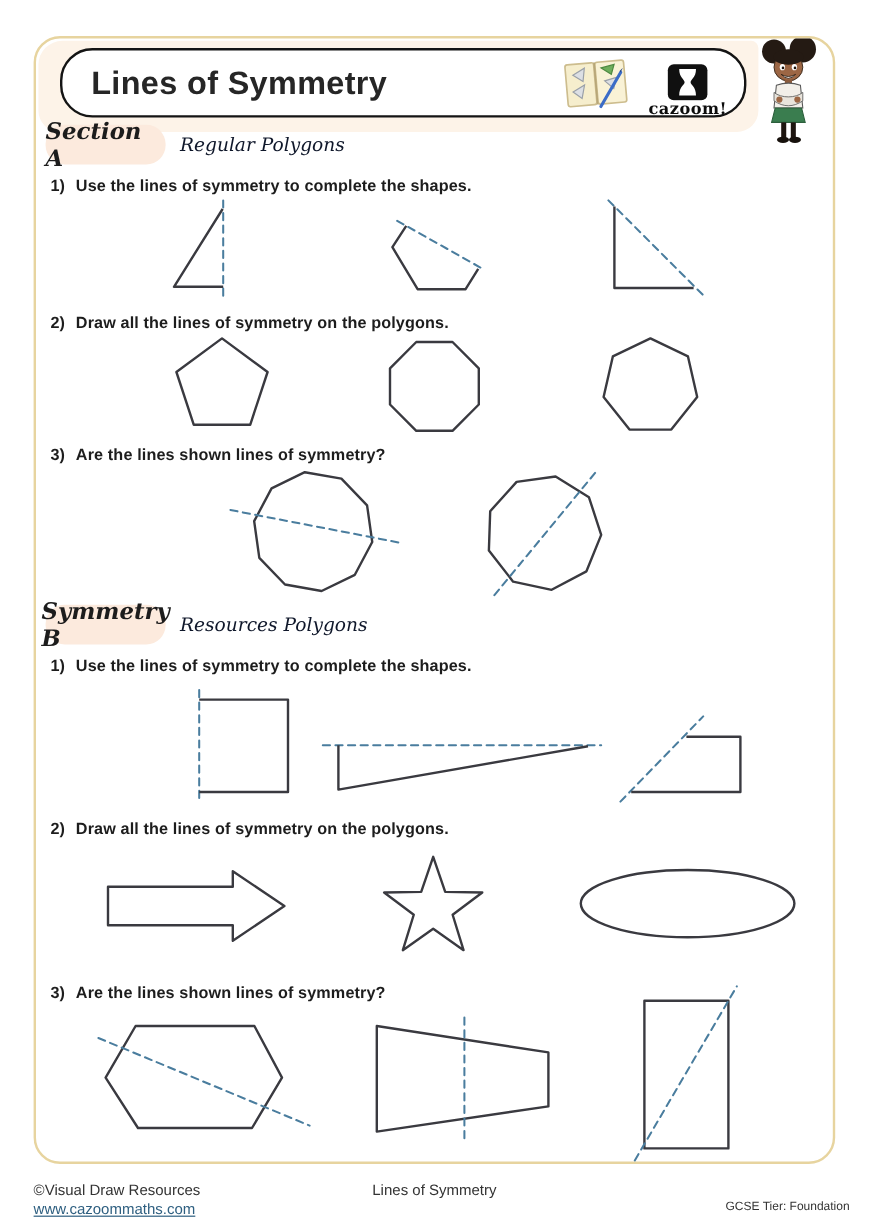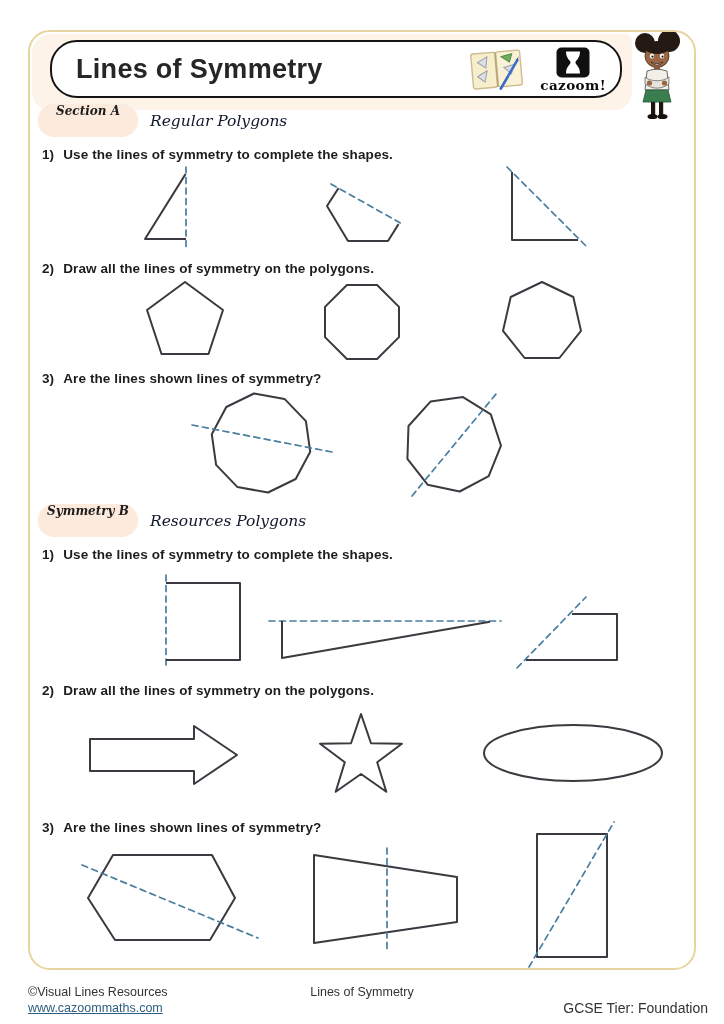--- a/index.html
+++ b/index.html
@@ -11,39 +11,39 @@
   .page{position:relative;width:724px;height:1024px;background:#fff;overflow:hidden;
         font-family:"Liberation Sans",sans-serif;color:var(--text-ink);padding-left:12px;}
   .card{position:absolute;left:28px;top:30px;width:664px;height:936px;background:#fff;
         border:2px solid var(--card-border);border-radius:22px;}
   .header-band{position:absolute;left:2px;top:2px;width:600px;height:76px;
         background:var(--header-cream);border-radius:20px 6px 18px 18px;}
   .title-pill{position:absolute;left:50px;top:40px;width:568px;height:54px;background:#fff;
         border:2.4px solid #141414;border-radius:27px;display:flex;align-items:center;}
   .title{margin-left:24px;font-size:27px;font-weight:bold;letter-spacing:.3px;color:var(--title-ink);}
   .pill-icons{position:absolute;right:14px;top:3px;height:48px;display:flex;align-items:flex-start;gap:14px;}
-  .logo-block{display:flex;flex-direction:column;align-items:center;margin-top:2px;}
+  .logo-block{display:flex;flex-direction:column;align-items:center;margin-top:8px;}
   .logo-word{font-family:"DejaVu Serif",serif;font-weight:bold;font-size:13.5px;color:#0c0c0c;
         letter-spacing:.4px;margin-top:-1px;}
   .character{position:absolute;left:624px;top:32px;}
   .section-badge{position:absolute;left:38px;width:100px;height:33px;background:var(--badge-bg);
-        border-radius:16px;display:flex;justify-content:center;
-        font-family:"DejaVu Serif",serif;font-style:italic;font-weight:bold;font-size:12px;color:#1c1c1c;}
+        border-radius:16px;display:flex;align-items:center;justify-content:center;
+        font-family:"DejaVu Serif",serif;font-style:italic;font-weight:bold;font-size:19px;color:#1c1c1c;}
   .section-sub{position:absolute;left:150px;height:33px;display:flex;align-items:center;
         font-family:"DejaVu Serif",serif;font-style:italic;font-size:15.5px;color:#0f172a;}
   .question{position:absolute;left:42px;display:flex;gap:9px;font-size:13.5px;font-weight:bold;
         color:var(--text-ink);letter-spacing:.1px;}
   .row-svg{position:absolute;left:0;}
   .shape{stroke:var(--shape-stroke);fill:none;stroke-width:2;stroke-linejoin:round;stroke-linecap:square;}
   .mirror{stroke:var(--dash-blue);fill:none;stroke-width:1.7;stroke-dasharray:6 4.5;stroke-linecap:round;}
   .footer-left{position:absolute;left:28px;top:984px;font-size:12.5px;line-height:16px;color:var(--footer-ink);}
   .footer-left a{color:var(--link-blue);text-decoration:underline;}
   .footer-center{position:absolute;left:162px;top:984px;width:400px;text-align:center;
         font-size:12.5px;line-height:16px;color:var(--footer-ink);}
-  .footer-right{position:absolute;right:28px;top:1000px;font-size:14px;color:var(--footer-ink);}
+  .footer-right{position:absolute;right:28px;top:1000px;font-size:10px;color:var(--footer-ink);}
 </style>
 </head>
 <body>
 
 <div class="page">
 
   <div class="card">
     <div class="header-band"></div>
   </div>
 
@@ -199,21 +199,21 @@
       <polygon class="shape" points="314,855 457,877 457,922 314,943"></polygon>
       <line class="mirror" x1="387" y1="848" x2="387" y2="950"></line>
     </g>
     <g>
       <rect class="shape" x="537" y="834" width="70" height="123"></rect>
       <line class="mirror" x1="529" y1="967" x2="614" y2="822"></line>
     </g>
   </svg>
 
   <div class="footer-left">
-    <div>©Visual Lines Resources</div>
+    <div>©Visual Draw Resources</div>
     <div><a href="#">www.cazoommaths.com</a></div>
   </div>
   <div class="footer-center">
     <div>Lines of Symmetry</div>
   </div>
   <div class="footer-right">GCSE Tier: Foundation</div>
 
 </div>
 
 </body></html>

